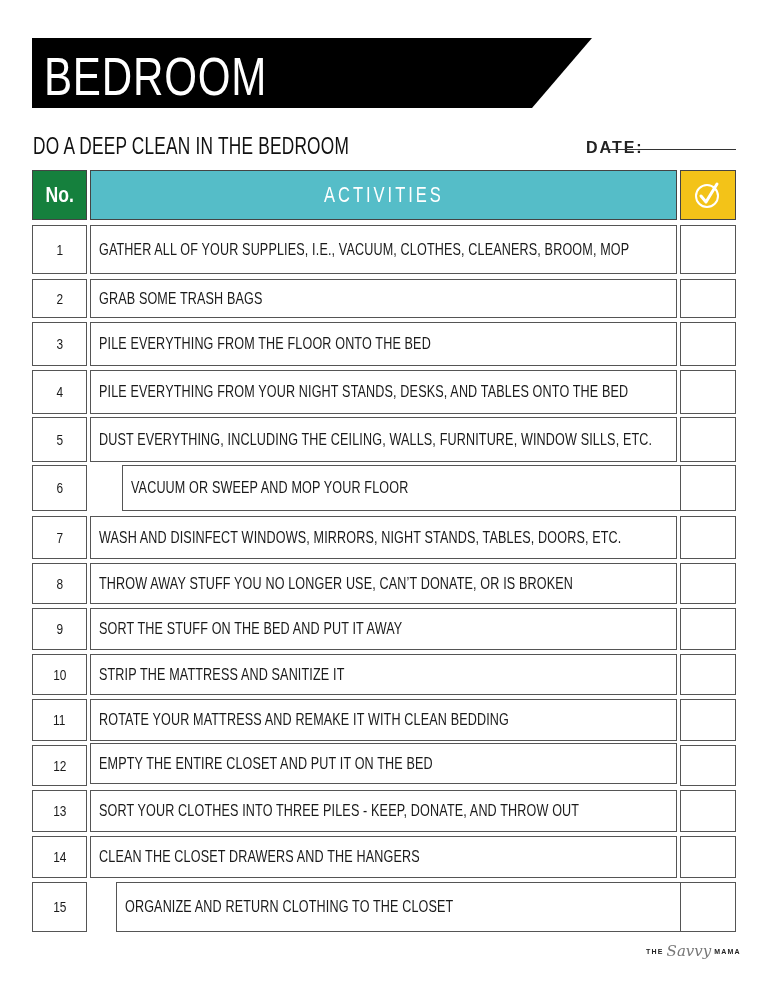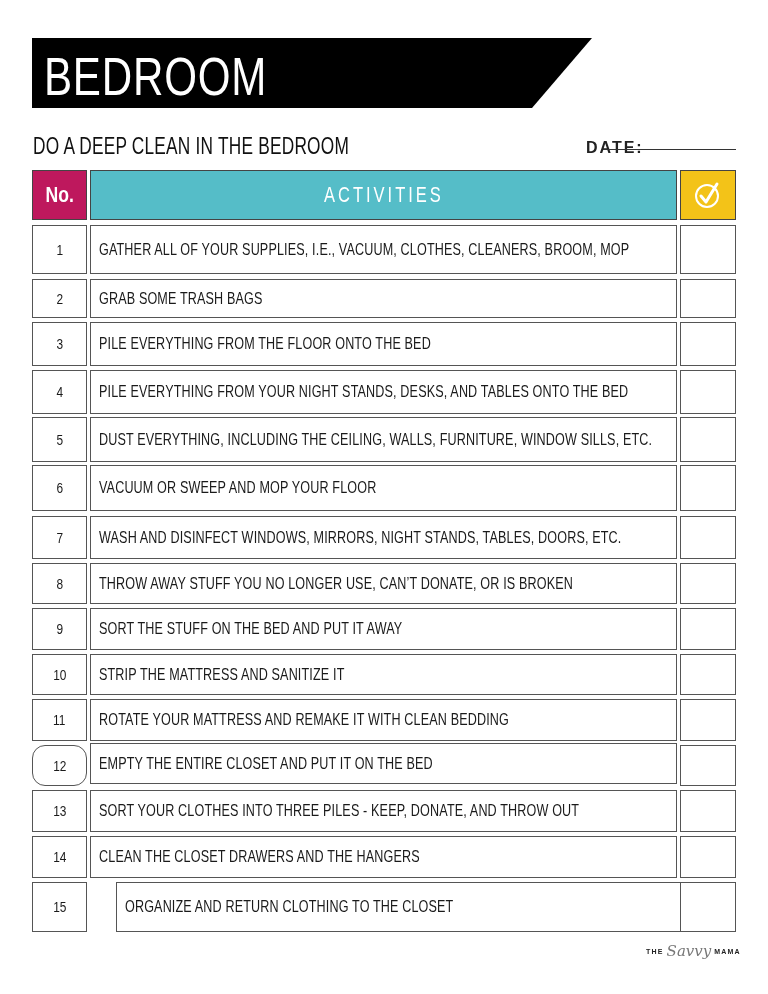--- a/index.html
+++ b/index.html
@@ -10,21 +10,21 @@
   .banner svg { position: absolute; left: 0; top: 0; }
   .banner-text { position: absolute; left: 12px; top: 0; height: 76px; display: flex; align-items: center; color: #fff; white-space: nowrap; }
   .banner-bold { font-family: "Liberation Sans", sans-serif; font-size: 54px; transform: scaleX(0.78); transform-origin: left center; letter-spacing: 1px; font-weight: normal; display: inline-block; width: 340px; }
   .banner-script { font-family: "DejaVu Serif", serif; font-style: italic; font-size: 48px; margin-left: -68px; letter-spacing: 1px; }
 
   .subtitle { position: absolute; left: 33px; top: 132px; font-size: 24px; transform: scaleX(0.72); transform-origin: left top; letter-spacing: 0.3px; color: #111; white-space: nowrap; }
   .date-label { position: absolute; left: 557px; top: 139px; font-size: 16px; letter-spacing: 2px; font-weight: bold; color: #222; margin-left: 29px; }
   .date-line { position: absolute; left: 603px; top: 149px; width: 133px; height: 0; border-bottom: 1.5px solid #333; }
 
   .hdr { position: absolute; top: 170px; height: 50px; box-sizing: border-box; border: 1.5px solid #444; display: flex; align-items: center; justify-content: center; color: #fff; }
-  .hdr-no { left: 32px; width: 55px; background: #be185d; font-weight: bold; font-size: 22px; }
+  .hdr-no { left: 32px; width: 55px; background: #15803d; font-weight: bold; font-size: 22px; }
   .hdr-no span { transform: scaleX(0.8); display: inline-block; }
   .hdr-act { left: 90px; width: 587px; background: #55bdc8; font-size: 22px; letter-spacing: 4px; }
   .hdr-act span { transform: scaleX(0.75); display: inline-block; }
   .hdr-check { left: 680px; width: 56px; background: #f3c318; }
 
   .row-cell { position: absolute; box-sizing: border-box; border: 1.5px solid #555; background: #fff; display: flex; align-items: center; }
   .cell-no { left: 32px; width: 55px; justify-content: center; font-size: 14px; }
   .cell-no span { transform: scaleX(0.85); display: inline-block; }
   .cell-act { left: 90px; width: 587px; padding-left: 8px; font-size: 17px; white-space: nowrap; }
   .cell-act span { transform: scaleX(0.74); transform-origin: left center; display: inline-block; letter-spacing: 0.2px; }
@@ -95,21 +95,21 @@
     <div class="row-cell cell-no" style="top: 417px; height: 45px;">
       <span>5</span>
     </div>
     <div class="row-cell cell-act" style="top: 417px; height: 45px;">
       <span>DUST EVERYTHING, INCLUDING THE CEILING, WALLS, FURNITURE, WINDOW SILLS, ETC.</span>
     </div>
     <div class="row-cell cell-check" style="top: 417px; height: 45px;"></div>
     <div class="row-cell cell-no" style="top: 465px; height: 46px;">
       <span>6</span>
     </div>
-    <div class="row-cell cell-act" style="top: 465px; height: 46px;">
+    <div class="row-cell cell-act" style="top: 465px; height: 46px; margin-left: 32px;">
       <span>VACUUM OR SWEEP AND MOP YOUR FLOOR</span>
     </div>
     <div class="row-cell cell-check" style="top: 465px; height: 46px;"></div>
     <div class="row-cell cell-no" style="top: 516px; height: 43px;">
       <span>7</span>
     </div>
     <div class="row-cell cell-act" style="top: 516px; height: 43px;">
       <span>WASH AND DISINFECT WINDOWS, MIRRORS, NIGHT STANDS, TABLES, DOORS, ETC.</span>
     </div>
     <div class="row-cell cell-check" style="top: 516px; height: 43px;"></div>
@@ -134,21 +134,21 @@
       <span>STRIP THE MATTRESS AND SANITIZE IT</span>
     </div>
     <div class="row-cell cell-check" style="top: 654px; height: 41px;"></div>
     <div class="row-cell cell-no" style="top: 699px; height: 42px;">
       <span>11</span>
     </div>
     <div class="row-cell cell-act" style="top: 699px; height: 42px;">
       <span>ROTATE YOUR MATTRESS AND REMAKE IT WITH CLEAN BEDDING</span>
     </div>
     <div class="row-cell cell-check" style="top: 699px; height: 42px;"></div>
-    <div class="row-cell cell-no" style="top: 745px; height: 41px; border-radius: 13px;">
+    <div class="row-cell cell-no" style="top: 745px; height: 41px;">
       <span>12</span>
     </div>
     <div class="row-cell cell-act" style="top: 743px; height: 41px;">
       <span>EMPTY THE ENTIRE CLOSET AND PUT IT ON THE BED</span>
     </div>
     <div class="row-cell cell-check" style="top: 745px; height: 41px;"></div>
     <div class="row-cell cell-no" style="top: 790px; height: 42px;">
       <span>13</span>
     </div>
     <div class="row-cell cell-act" style="top: 790px; height: 42px;">

